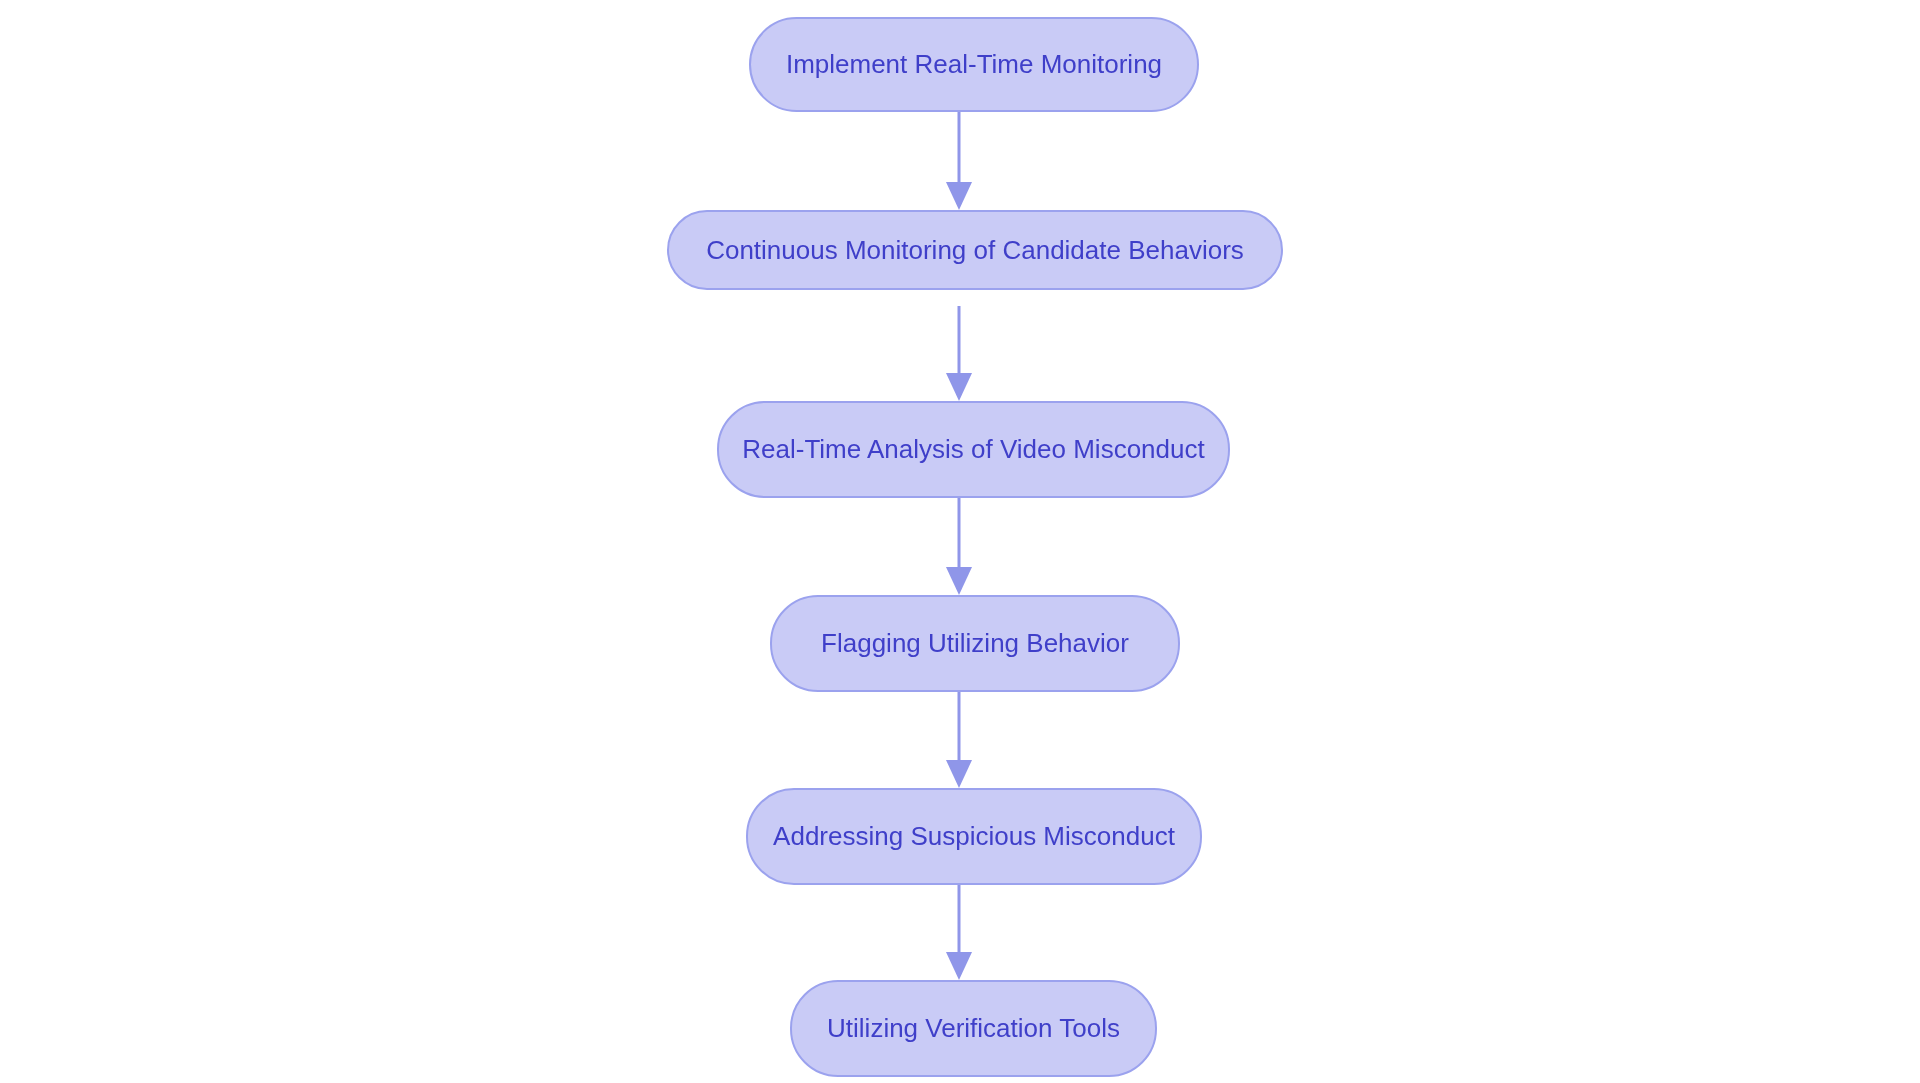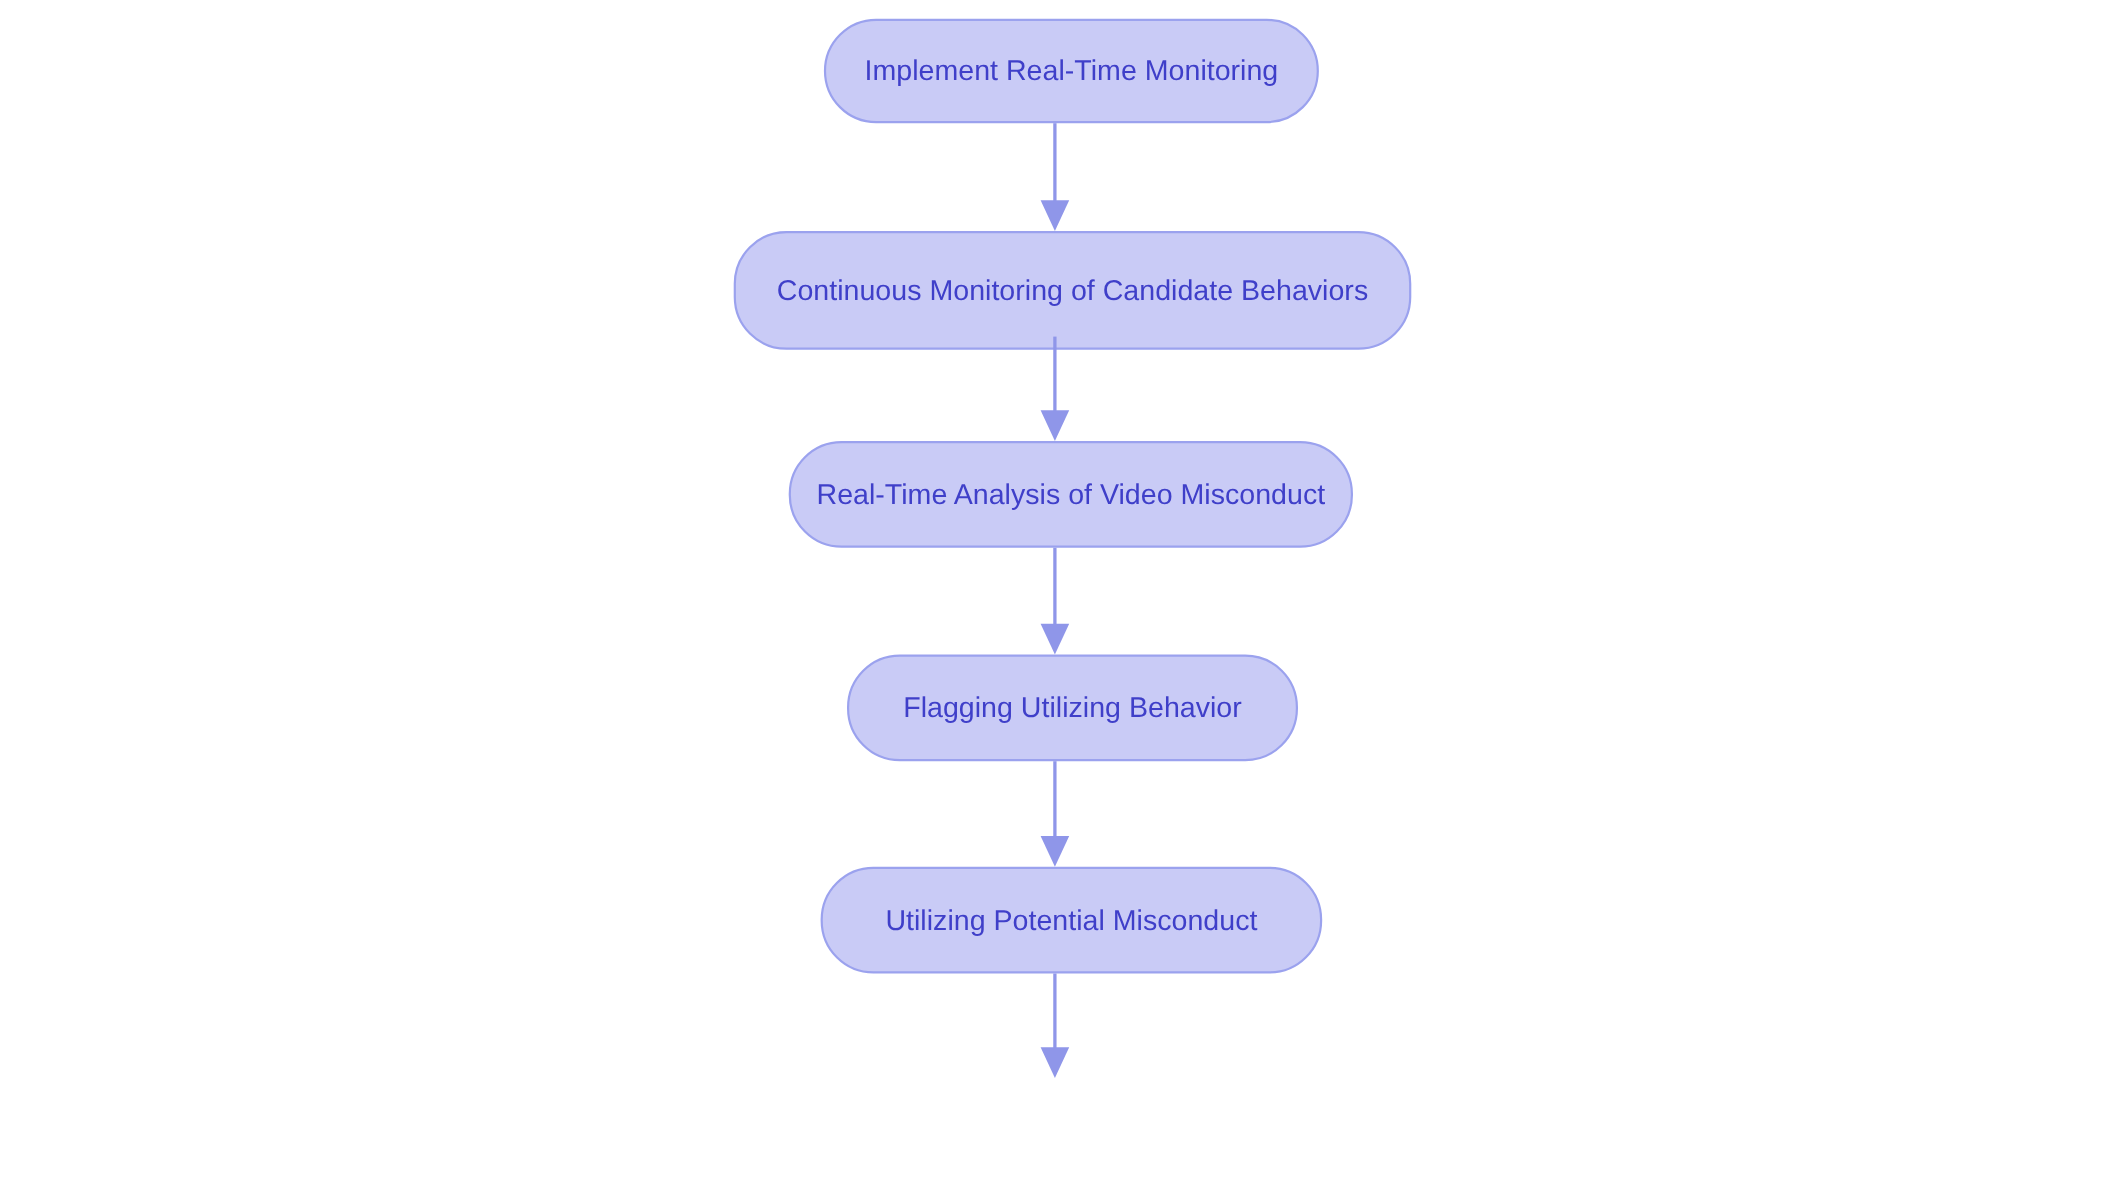--- a/index.html
+++ b/index.html
@@ -64,21 +64,21 @@
 
   <div class="flow-node" style="left:749px; top:17px; width:450px; height:95px;">
     <span>Implement Real-Time Monitoring</span>
   </div>
 
   <div class="arrow" style="left:946px; top:112px; height:98px;">
     <div class="arrow-line"></div>
     <div class="arrow-head"></div>
   </div>
 
-  <div class="flow-node" style="left:667px; top:210px; width:616px; height:108px;">
+  <div class="flow-node" style="left:667px; top:210px; width:616px; height:80px;">
     <span>Continuous Monitoring of Candidate Behaviors</span>
   </div>
 
   <div class="arrow" style="left:946px; top:306px; height:95px;">
     <div class="arrow-line"></div>
     <div class="arrow-head"></div>
   </div>
 
   <div class="flow-node" style="left:717px; top:401px; width:513px; height:97px;">
     <span>Real-Time Analysis of Video Misconduct</span>
@@ -92,22 +92,25 @@
   <div class="flow-node" style="left:770px; top:595px; width:410px; height:97px;">
     <span>Flagging Utilizing Behavior</span>
   </div>
 
   <div class="arrow" style="left:946px; top:692px; height:96px;">
     <div class="arrow-line"></div>
     <div class="arrow-head"></div>
   </div>
 
   <div class="flow-node" style="left:746px; top:788px; width:456px; height:97px;">
-    <span>Utilizing Potential Misconduct</span>
+    <span>Addressing Suspicious Misconduct</span>
   </div>
 
   <div class="arrow" style="left:946px; top:885px; height:95px;">
     <div class="arrow-line"></div>
     <div class="arrow-head"></div>
   </div>
 
+  <div class="flow-node" style="left:790px; top:980px; width:367px; height:97px;">
+    <span>Utilizing Verification Tools</span>
+  </div>
 
 </div>
 
 </body></html>

